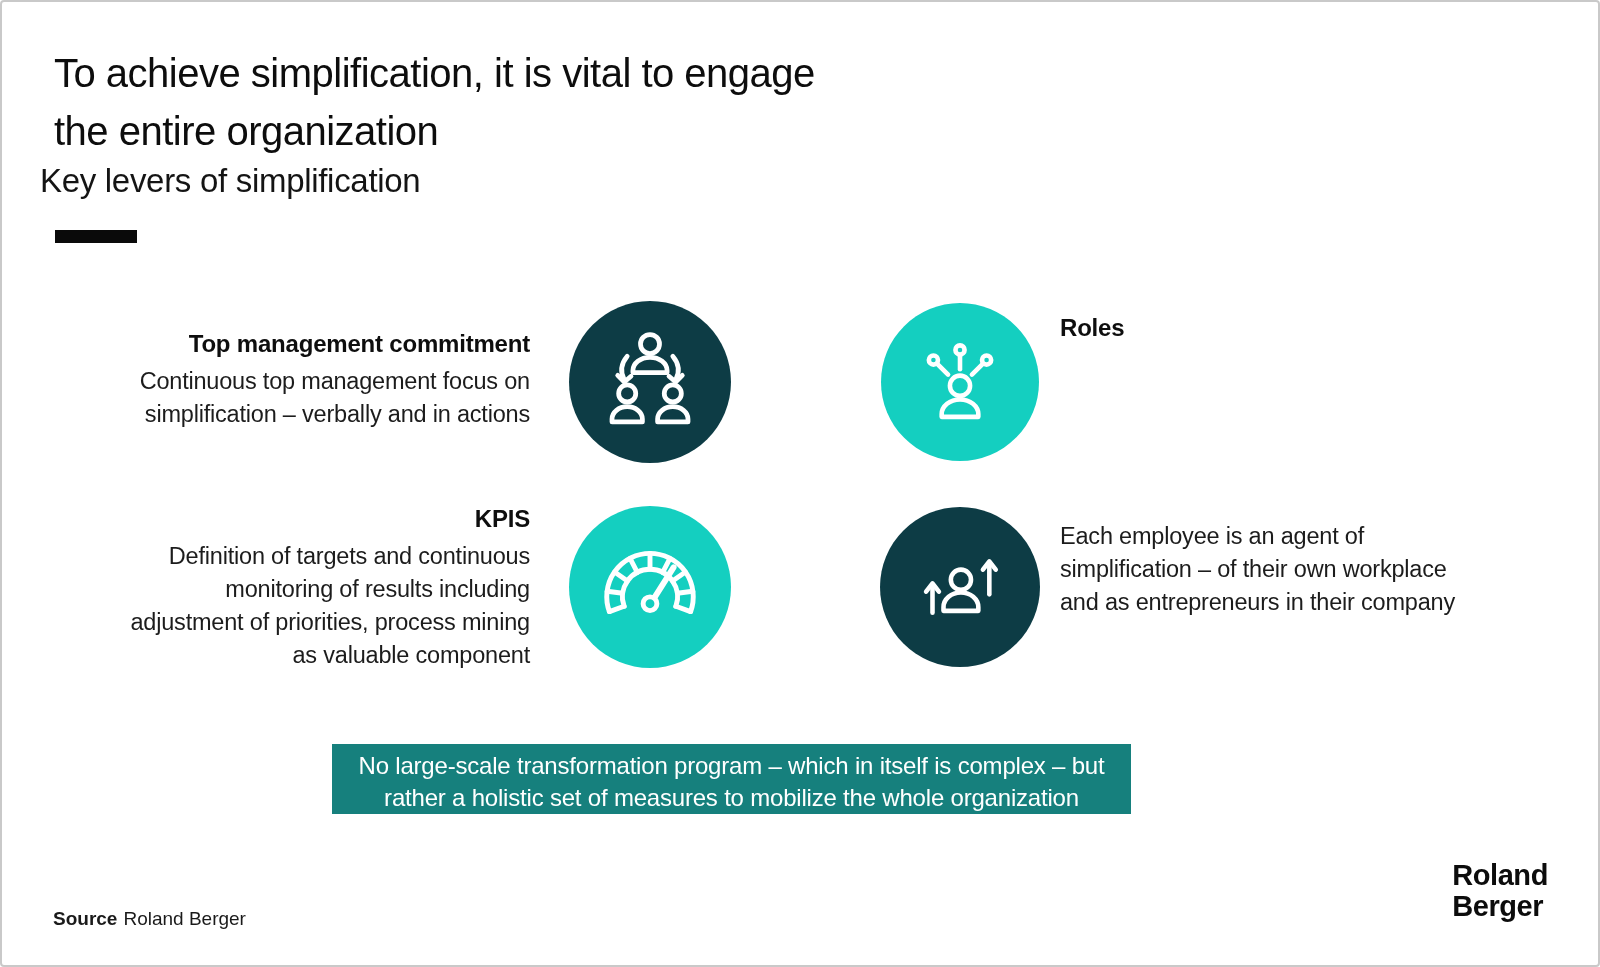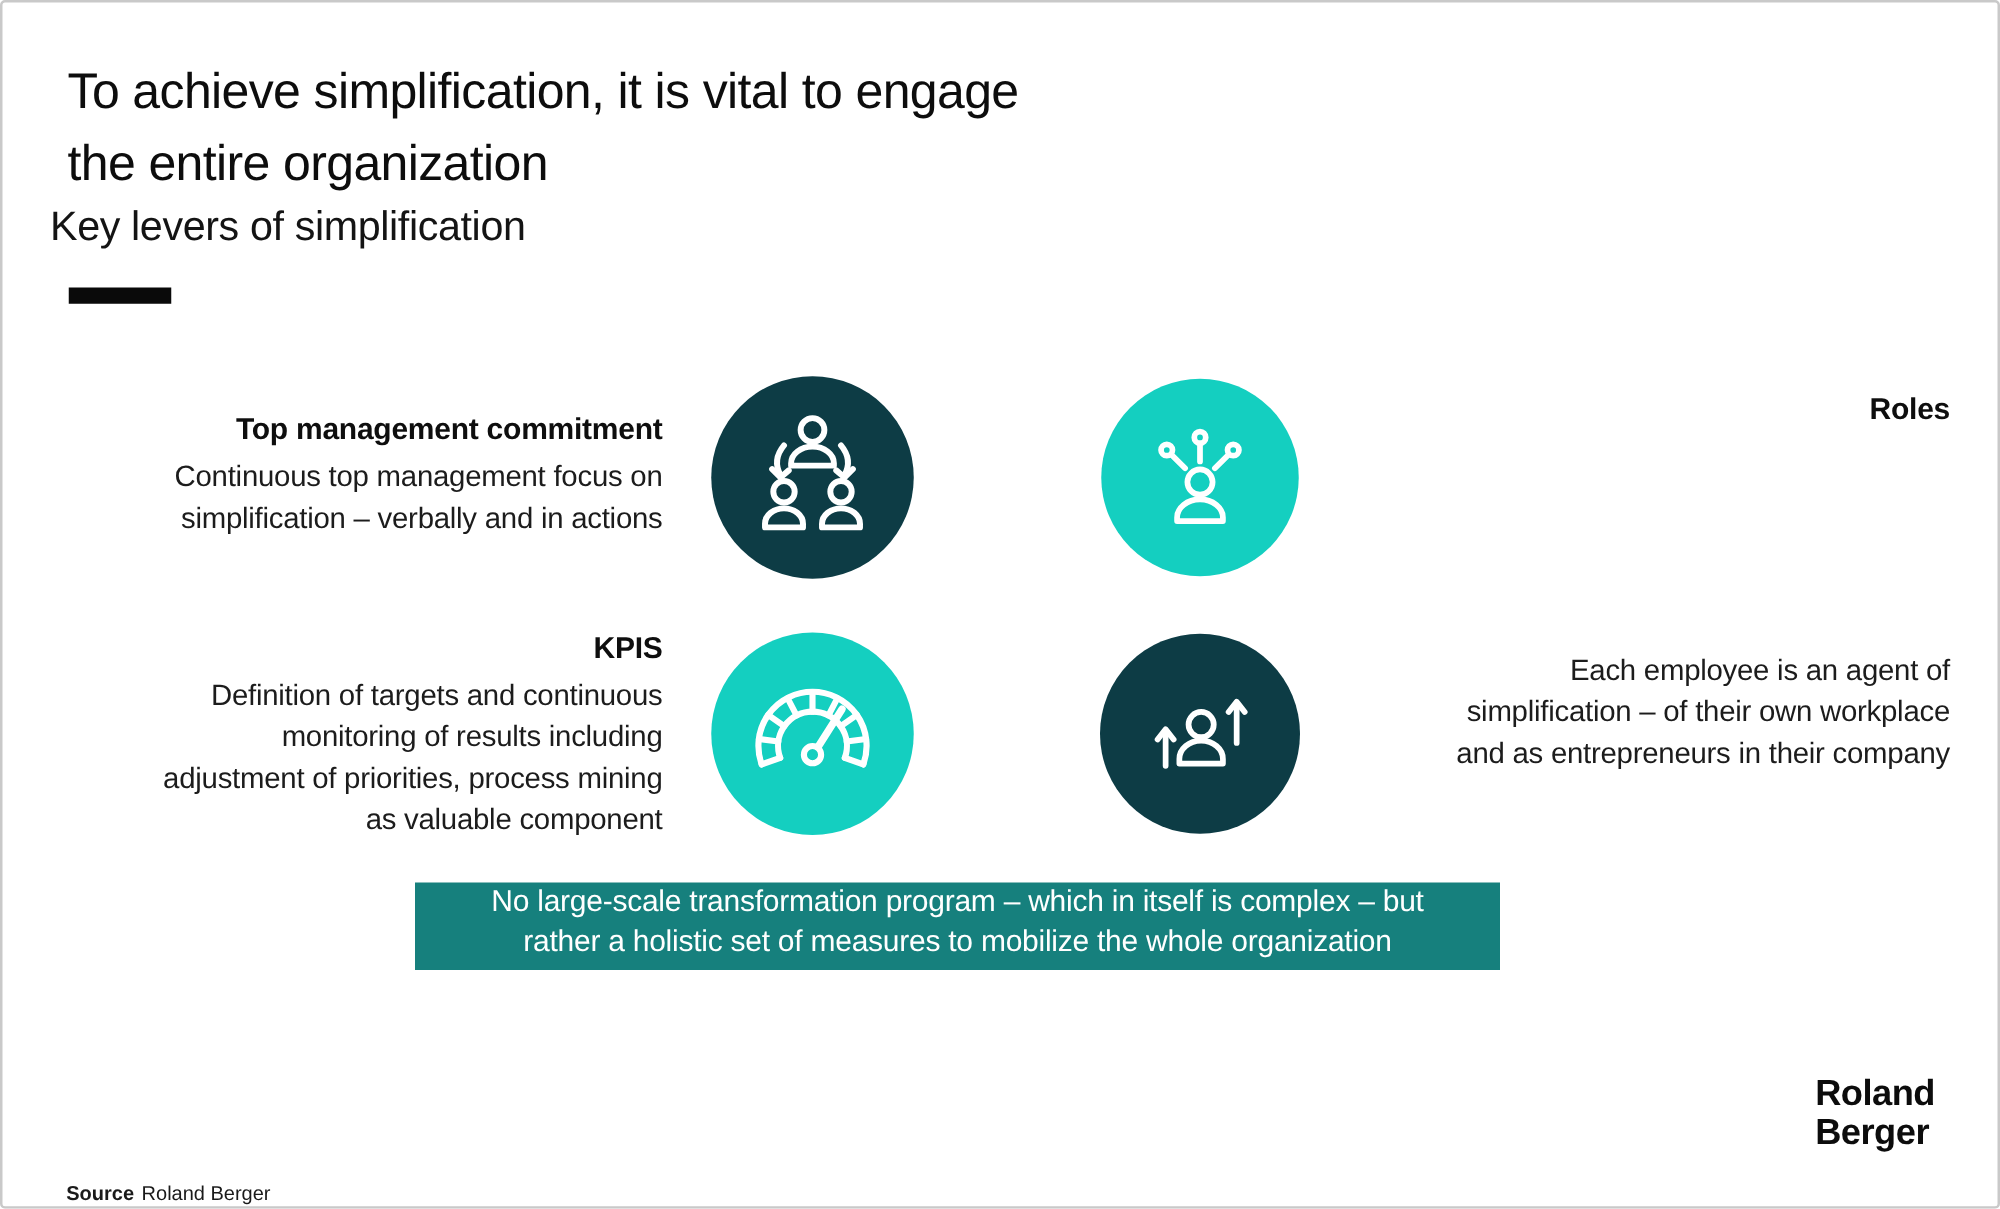--- a/index.html
+++ b/index.html
@@ -47,37 +47,37 @@
     font-size:23px;font-weight:700;line-height:28px;
     text-align:center;color:#161616;white-space:pre-line;
     letter-spacing:-0.2px;
   }
   .icon-svg{display:block;}
   
   .lever{position:absolute;}
   .lever-title{font-size:24px;font-weight:700;color:#0e0e0e;letter-spacing:-0.2px;margin:0 0 7px 0;}
   .lever-body{font-size:23.5px;font-weight:400;line-height:33px;color:#1c1c1c;white-space:pre-line;letter-spacing:-0.2px;}
   .lv-left{right:1068px;width:540px;text-align:right;}
-  .lv-right{left:1058px;width:500px;text-align:right;}
+  .lv-right{left:1058px;width:500px;text-align:left;}
   .lv-tm{top:328px;}
   .lv-kpi{top:503px;}
   .lv-roles{top:312px;}
   .lv-enable{top:518px;}
   
   .banner{
-    position:absolute;left:330px;top:704px;width:868px;height:70px;
+    position:absolute;left:330px;top:742px;width:799px;height:70px;
     background:#16807d;
-    display:flex;align-items:flex-start;justify-content:center;
+    display:flex;align-items:flex-end;justify-content:center;
   }
   .banner-text{
     color:#ffffff;font-size:24px;line-height:32px;
     text-align:center;white-space:pre-line;letter-spacing:-0.2px;
   }
   
-  .source{position:absolute;left:51px;top:945px;font-size:16px;color:#1a1a1a;}
+  .source{position:absolute;left:51px;top:906px;font-size:19px;color:#1a1a1a;}
   .source b{font-weight:700;margin-right:6px;}
   .logo{
     position:absolute;right:50px;top:858px;
     font-size:29px;font-weight:700;line-height:31px;
     color:#0c0c0c;text-align:left;white-space:pre-line;
     letter-spacing:-0.4px;
   }
 </style>
 </head>
 <body>

